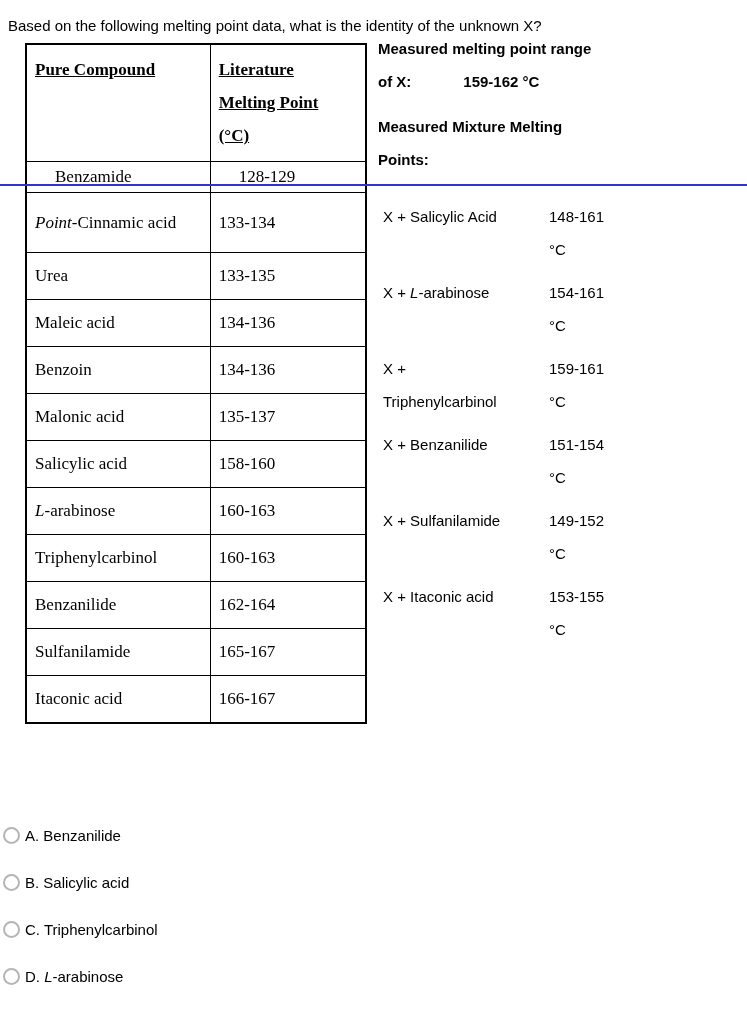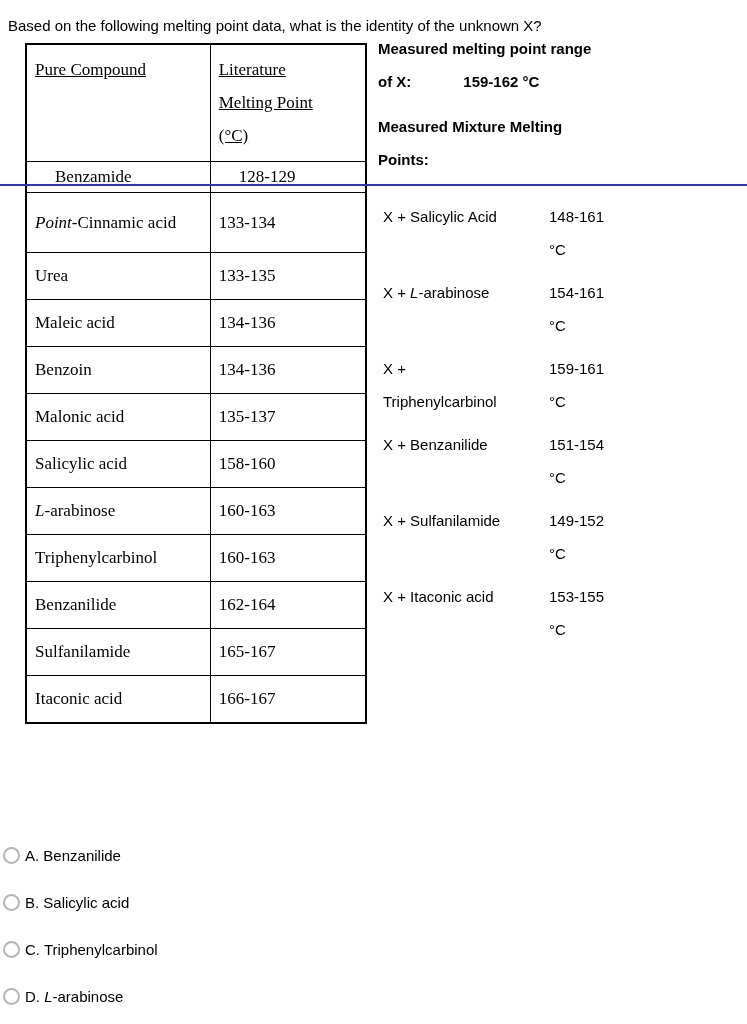--- a/index.html
+++ b/index.html
@@ -13,35 +13,35 @@
 
   table.pure {
     position: absolute; left: 25px; top: 43px; width: 342px;
     border-collapse: collapse; border: 2px solid #000;
     font-family: "Liberation Serif", serif; font-size: 17px; z-index: 1;
   }
   table.pure td { border: 1px solid #000; padding: 9px 8px; line-height: 28px; vertical-align: middle; }
   table.pure td.c1 { width: 185px; }
   table.pure td.c2 { width: 157px; }
   table.pure tr.hdr td { vertical-align: top; height: 115px; padding-top: 8px; line-height: 33px; }
-  .u { text-decoration: underline; }
+  .u { text-decoration: underline; font-weight: bold; }
   table.pure tr.short td { padding-top: 1px; padding-bottom: 1px; padding-left: 28px; }
   table.pure tr.tall td { line-height: 33px; padding-top: 13px; padding-bottom: 13px; vertical-align: top; }
 
   .measured { position: absolute; left: 378px; top: 32px; width: 362px; font-size: 15px; font-weight: bold; line-height: 33px; }
   .measured .gap { margin-top: 12px; }
   .measured .val { margin-left: 52px; }
 
   .mixture { position: absolute; left: 383px; top: 200px; width: 310px; font-size: 15px; line-height: 33px; }
   .mhdr { display: flex; margin-bottom: 20px; }
   .mcol1 { width: 132px; margin-right: 34px; }
   .mrow { display: flex; margin-bottom: 10px; }
   .mval { width: 110px; }
 
-  .choices { position: absolute; left: 0; top: 832px; width: 400px; }
+  .choices { position: absolute; left: 0; top: 812px; width: 400px; }
   .choice { display: flex; align-items: center; height: 47px; padding-left: 3px; font-size: 15px; }
   .radio { width: 17px; height: 17px; border: 2px solid #b5b5b5; border-radius: 50%; background: #fff; margin-right: 5px; flex: 0 0 auto; }
 </style>
 </head>
 <body>
 
 <div class="question">Based on the following melting point data, what is the identity of the unknown X?</div>
 
 <table class="pure">
   <tbody>

